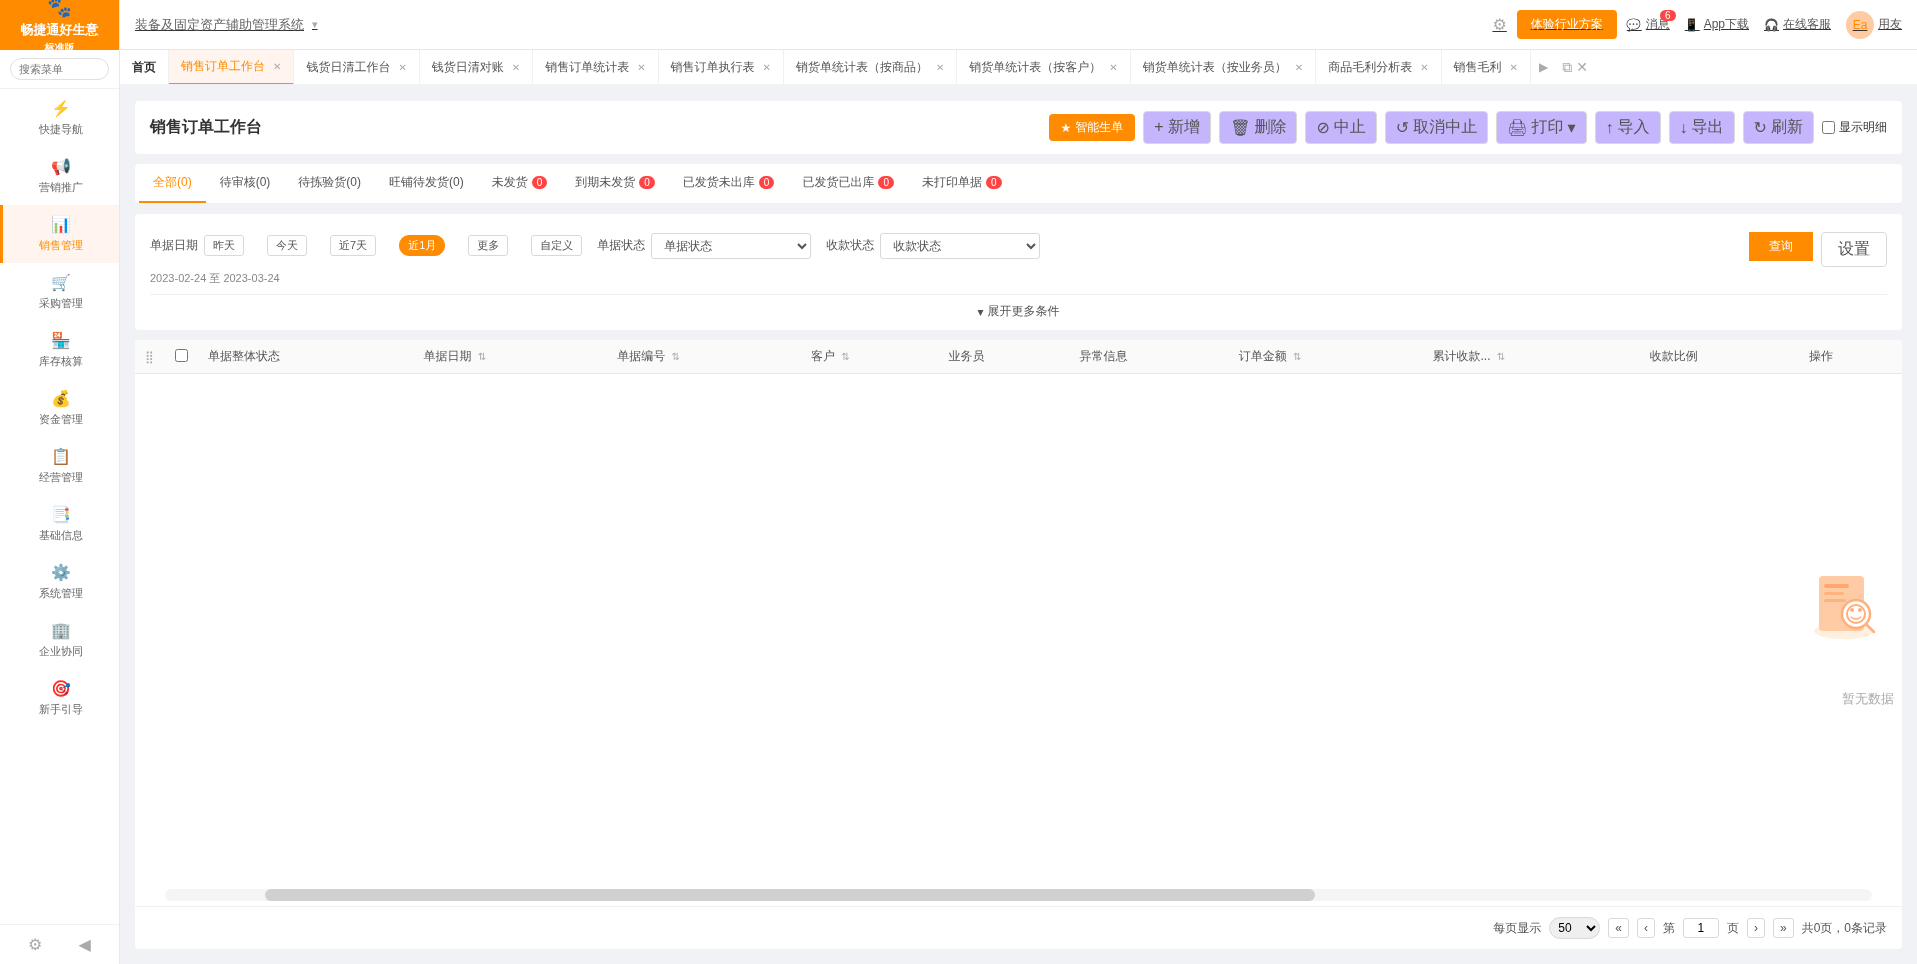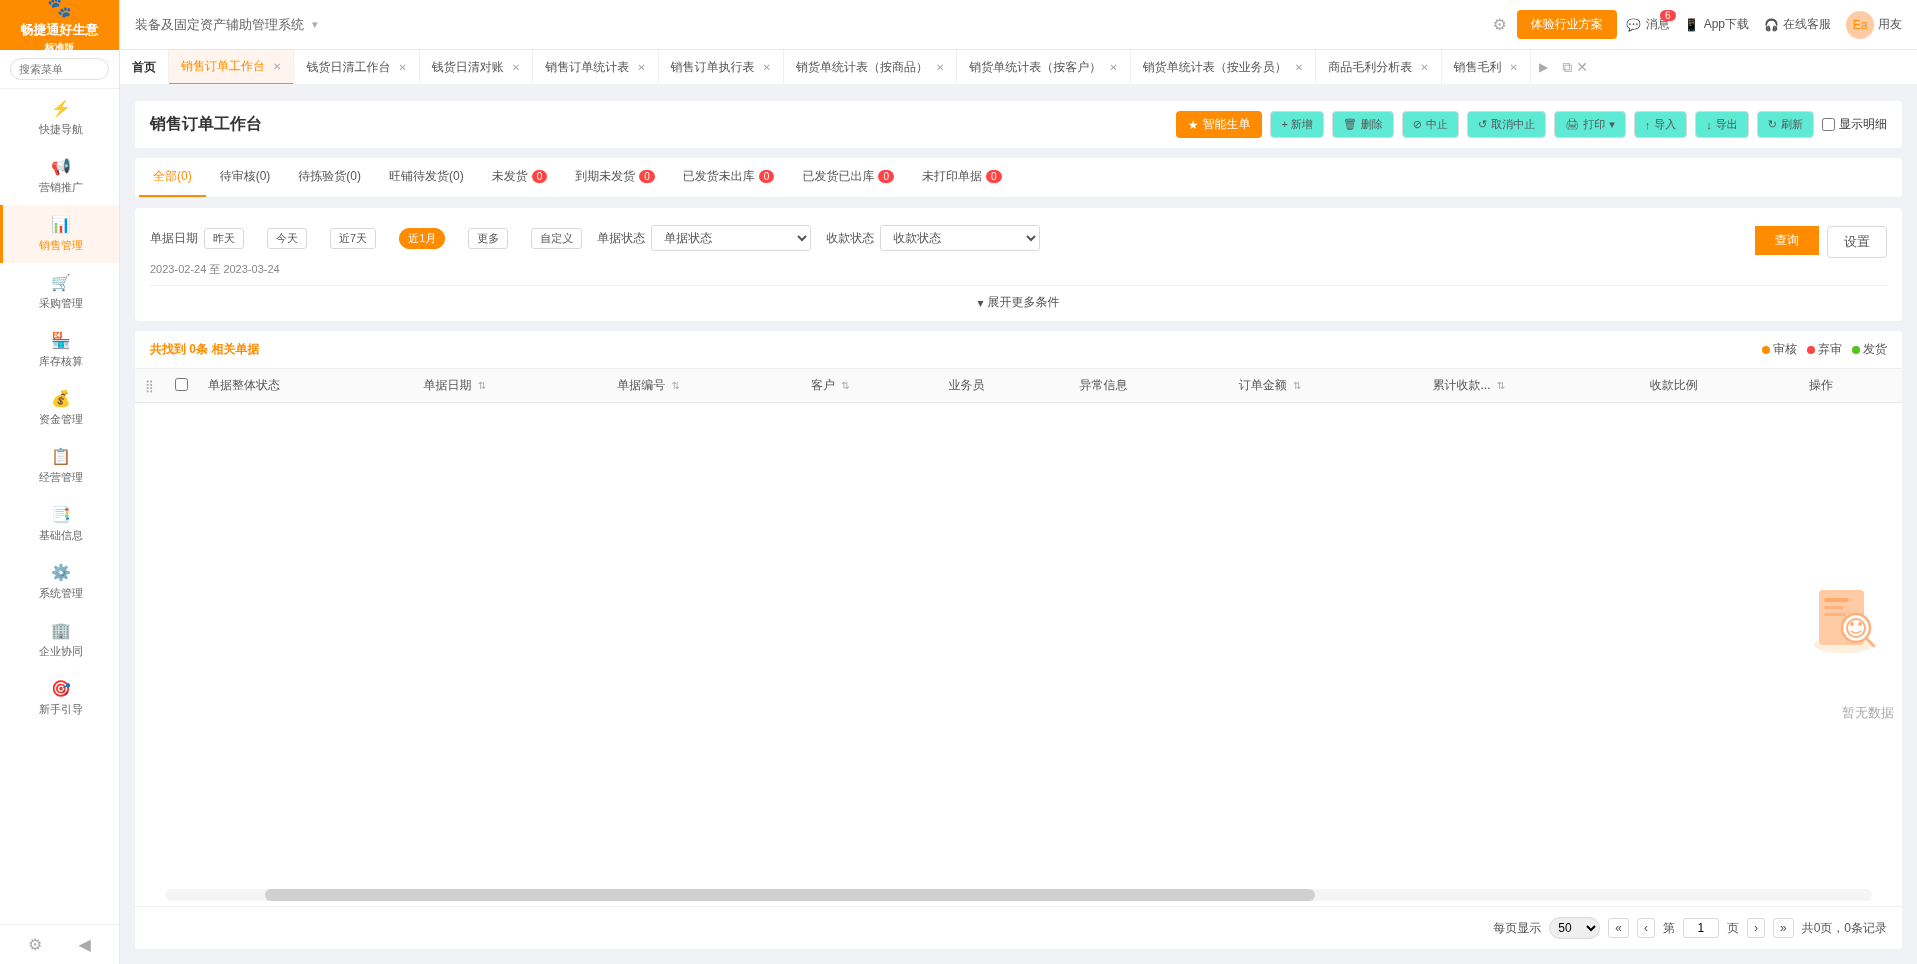--- a/index.html
+++ b/index.html
@@ -15,21 +15,21 @@
     .sidebar-item { display: flex; flex-direction: column; align-items: center; padding: 10px 5px; cursor: pointer; color: #666; font-size: 11px; gap: 4px; border-left: 3px solid transparent; }
     .sidebar-item.active { background: #fff5ee; color: #ff8c00; border-left: 3px solid #ff8c00; }
     .sidebar-item .si-icon { font-size: 16px; }
     .sidebar-bottom { margin-top: auto; border-top: 1px solid #f0f0f0; display: flex; align-items: center; justify-content: space-around; padding: 10px; }
     .sidebar-bottom span { color: #aaa; font-size: 16px; cursor: pointer; }
 
     
     .main { flex: 1; display: flex; flex-direction: column; overflow: hidden; }
 
     
-    .topbar { height: 50px; background: #fff; display: flex; align-items: center; padding: 0 15px; border-bottom: 1px solid #e8e8e8; gap: 10px; }
+    .topbar { height: 50px; background: #fff; display: flex; align-items: center; padding: 0 15px; border-bottom: 1px solid #e8e8e8; gap: 10px; text-decoration: underline; }
     .topbar-title { font-size: 13px; color: #333; flex: 1; display: flex; align-items: center; gap: 8px; }
     .topbar-title span { color: #666; }
     .topbar-title .arrow { color: #aaa; font-size: 11px; }
     .topbar-gear { color: #aaa; font-size: 16px; cursor: pointer; }
     .topbar-btn { background: #ff8c00; color: #fff; border: none; border-radius: 4px; padding: 6px 14px; font-size: 12px; cursor: pointer; }
     .topbar-right { display: flex; align-items: center; gap: 15px; margin-left: auto; }
     .topbar-right-item { display: flex; align-items: center; gap: 4px; color: #555; font-size: 12px; cursor: pointer; position: relative; }
     .topbar-right-item .badge { background: #ff4444; color: #fff; border-radius: 8px; font-size: 10px; padding: 0 4px; position: absolute; top: -6px; right: -6px; min-width: 16px; text-align: center; }
     .user-avatar { width: 28px; height: 28px; background: #ffcba4; border-radius: 50%; display: flex; align-items: center; justify-content: center; color: #ff8c00; font-size: 12px; }
 
@@ -44,41 +44,41 @@
     .navtab-actions span { color: #aaa; font-size: 14px; cursor: pointer; }
 
     
     .content { flex: 1; overflow-y: auto; overflow-x: hidden; padding: 15px; background: #f0f2f5; display: flex; flex-direction: column; gap: 10px; }
 
     
     .page-header { background: #fff; padding: 10px 15px; border-radius: 4px; display: flex; align-items: center; justify-content: space-between; }
     .page-title { font-size: 16px; font-weight: bold; color: #333; }
     .page-actions { display: flex; align-items: center; gap: 8px; }
     .btn-smart { background: #ff8c00; color: #fff; border: none; border-radius: 4px; padding: 5px 12px; font-size: 12px; cursor: pointer; display: flex; align-items: center; gap: 4px; }
-    .btn-outline { background: #5eead4; color: #555; border: 1px solid #d9d9d9; border-radius: 4px; padding: 5px 10px; font-size: 11px; cursor: pointer; display: flex; align-items: center; gap: 4px; }
+    .btn-outline { background: #c4b5fd; color: #555; border: 1px solid #d9d9d9; border-radius: 4px; padding: 5px 10px; font-size: 16px; cursor: pointer; display: flex; align-items: center; gap: 4px; }
 
     
     .subtabs { background: #fff; padding: 0 4px; border-radius: 4px; display: flex; align-items: center; gap: 0; border-bottom: 1px solid #f0f0f0; }
     .subtab { padding: 10px 14px; font-size: 12px; color: #555; cursor: pointer; border-bottom: 2px solid transparent; white-space: nowrap; display: flex; align-items: center; gap: 4px; }
     .subtab.active { color: #ff8c00; border-bottom: 2px solid #ff8c00; }
     .subtab .badge-red { background: #ff4444; color: #fff; border-radius: 8px; font-size: 10px; padding: 1px 5px; }
 
     
     .filter-area { background: #fff; padding: 10px 15px; border-radius: 4px; }
     .filter-row { display: flex; align-items: center; gap: 15px; flex-wrap: wrap; }
     .filter-item { display: flex; align-items: center; gap: 6px; font-size: 12px; color: #555; }
     .filter-item label { white-space: nowrap; color: #555; }
     .filter-date-options { display: flex; align-items: center; gap: 23px; }
     .filter-date-btn { padding: 2px 8px; border: 1px solid #d9d9d9; border-radius: 3px; cursor: pointer; font-size: 11px; color: #555; background: #fff; }
     .filter-date-btn.active { background: #ff8c00; color: #fff; border-color: #ff8c00; border-radius: 10px; }
     .filter-select { border: 1px solid #d9d9d9; border-radius: 3px; padding: 4px 8px; font-size: 12px; color: #555; background: #fff; min-width: 160px; }
     .filter-expand { color: #555; font-size: 12px; cursor: pointer; display: flex; align-items: center; gap: 4px; margin-left: auto; }
     .filter-buttons { display: flex; gap: 8px; margin-top: 8px; justify-content: flex-end; }
     .btn-query { background: #ff8c00; color: #fff; border: none; border-radius: 0; padding: 6px 20px; font-size: 12px; cursor: pointer; }
-    .btn-setting { background: #fff; color: #555; border: 1px solid #d9d9d9; border-radius: 4px; padding: 6px 16px; font-size: 13px; cursor: pointer; }
+    .btn-setting { background: #fff; color: #555; border: 1px solid #d9d9d9; border-radius: 4px; padding: 6px 16px; font-size: 16px; cursor: pointer; }
 
     
     .table-area { background: #fff; border-radius: 4px; flex: 1; display: flex; flex-direction: column; }
     .table-toolbar { padding: 10px 15px; display: flex; align-items: center; justify-content: space-between; border-bottom: 1px solid #f0f0f0; }
     .table-count { font-size: 12px; color: #555; }
     .table-count span { color: #ff8c00; font-weight: bold; }
     .table-actions { display: flex; gap: 10px; }
     .tbl-action-btn { font-size: 12px; color: #555; cursor: pointer; display: flex; align-items: center; gap: 3px; }
     .tbl-action-btn .dot { width: 8px; height: 8px; border-radius: 50%; display: inline-block; }
     .tbl-action-btn .dot-orange { background: #ff8c00; }
@@ -371,41 +371,20 @@
       </div>
       <div style="margin-top:8px;border-top:1px solid #f0f0f0;padding-top:8px;text-align:center;">
         <span class="filter-expand" style="justify-content:center;">
           <span>▾</span>
           <span>展开更多条件</span>
         </span>
       </div>
     </div>
 
     <div class="table-area">
-      <div class="table-toolbar">
-        <div class="table-count">
-          <span>共找到</span>
-          <span>0条</span>
-          <span>相关单据</span>
-        </div>
-        <div class="table-actions">
-          <span class="tbl-action-btn">
-            <span class="dot dot-orange"></span>
-            <span>审核</span>
-          </span>
-          <span class="tbl-action-btn">
-            <span class="dot dot-red"></span>
-            <span>弃审</span>
-          </span>
-          <span class="tbl-action-btn">
-            <span class="dot dot-green"></span>
-            <span>发货</span>
-          </span>
-        </div>
-      </div>
 
       <table>
         <thead>
           <tr>
             <th class="th-drag">⣿</th>
             <th class="th-check"><input type="checkbox" style=""></th>
             <th>
               <span>单据整体状态</span>
             </th>
             <th>

